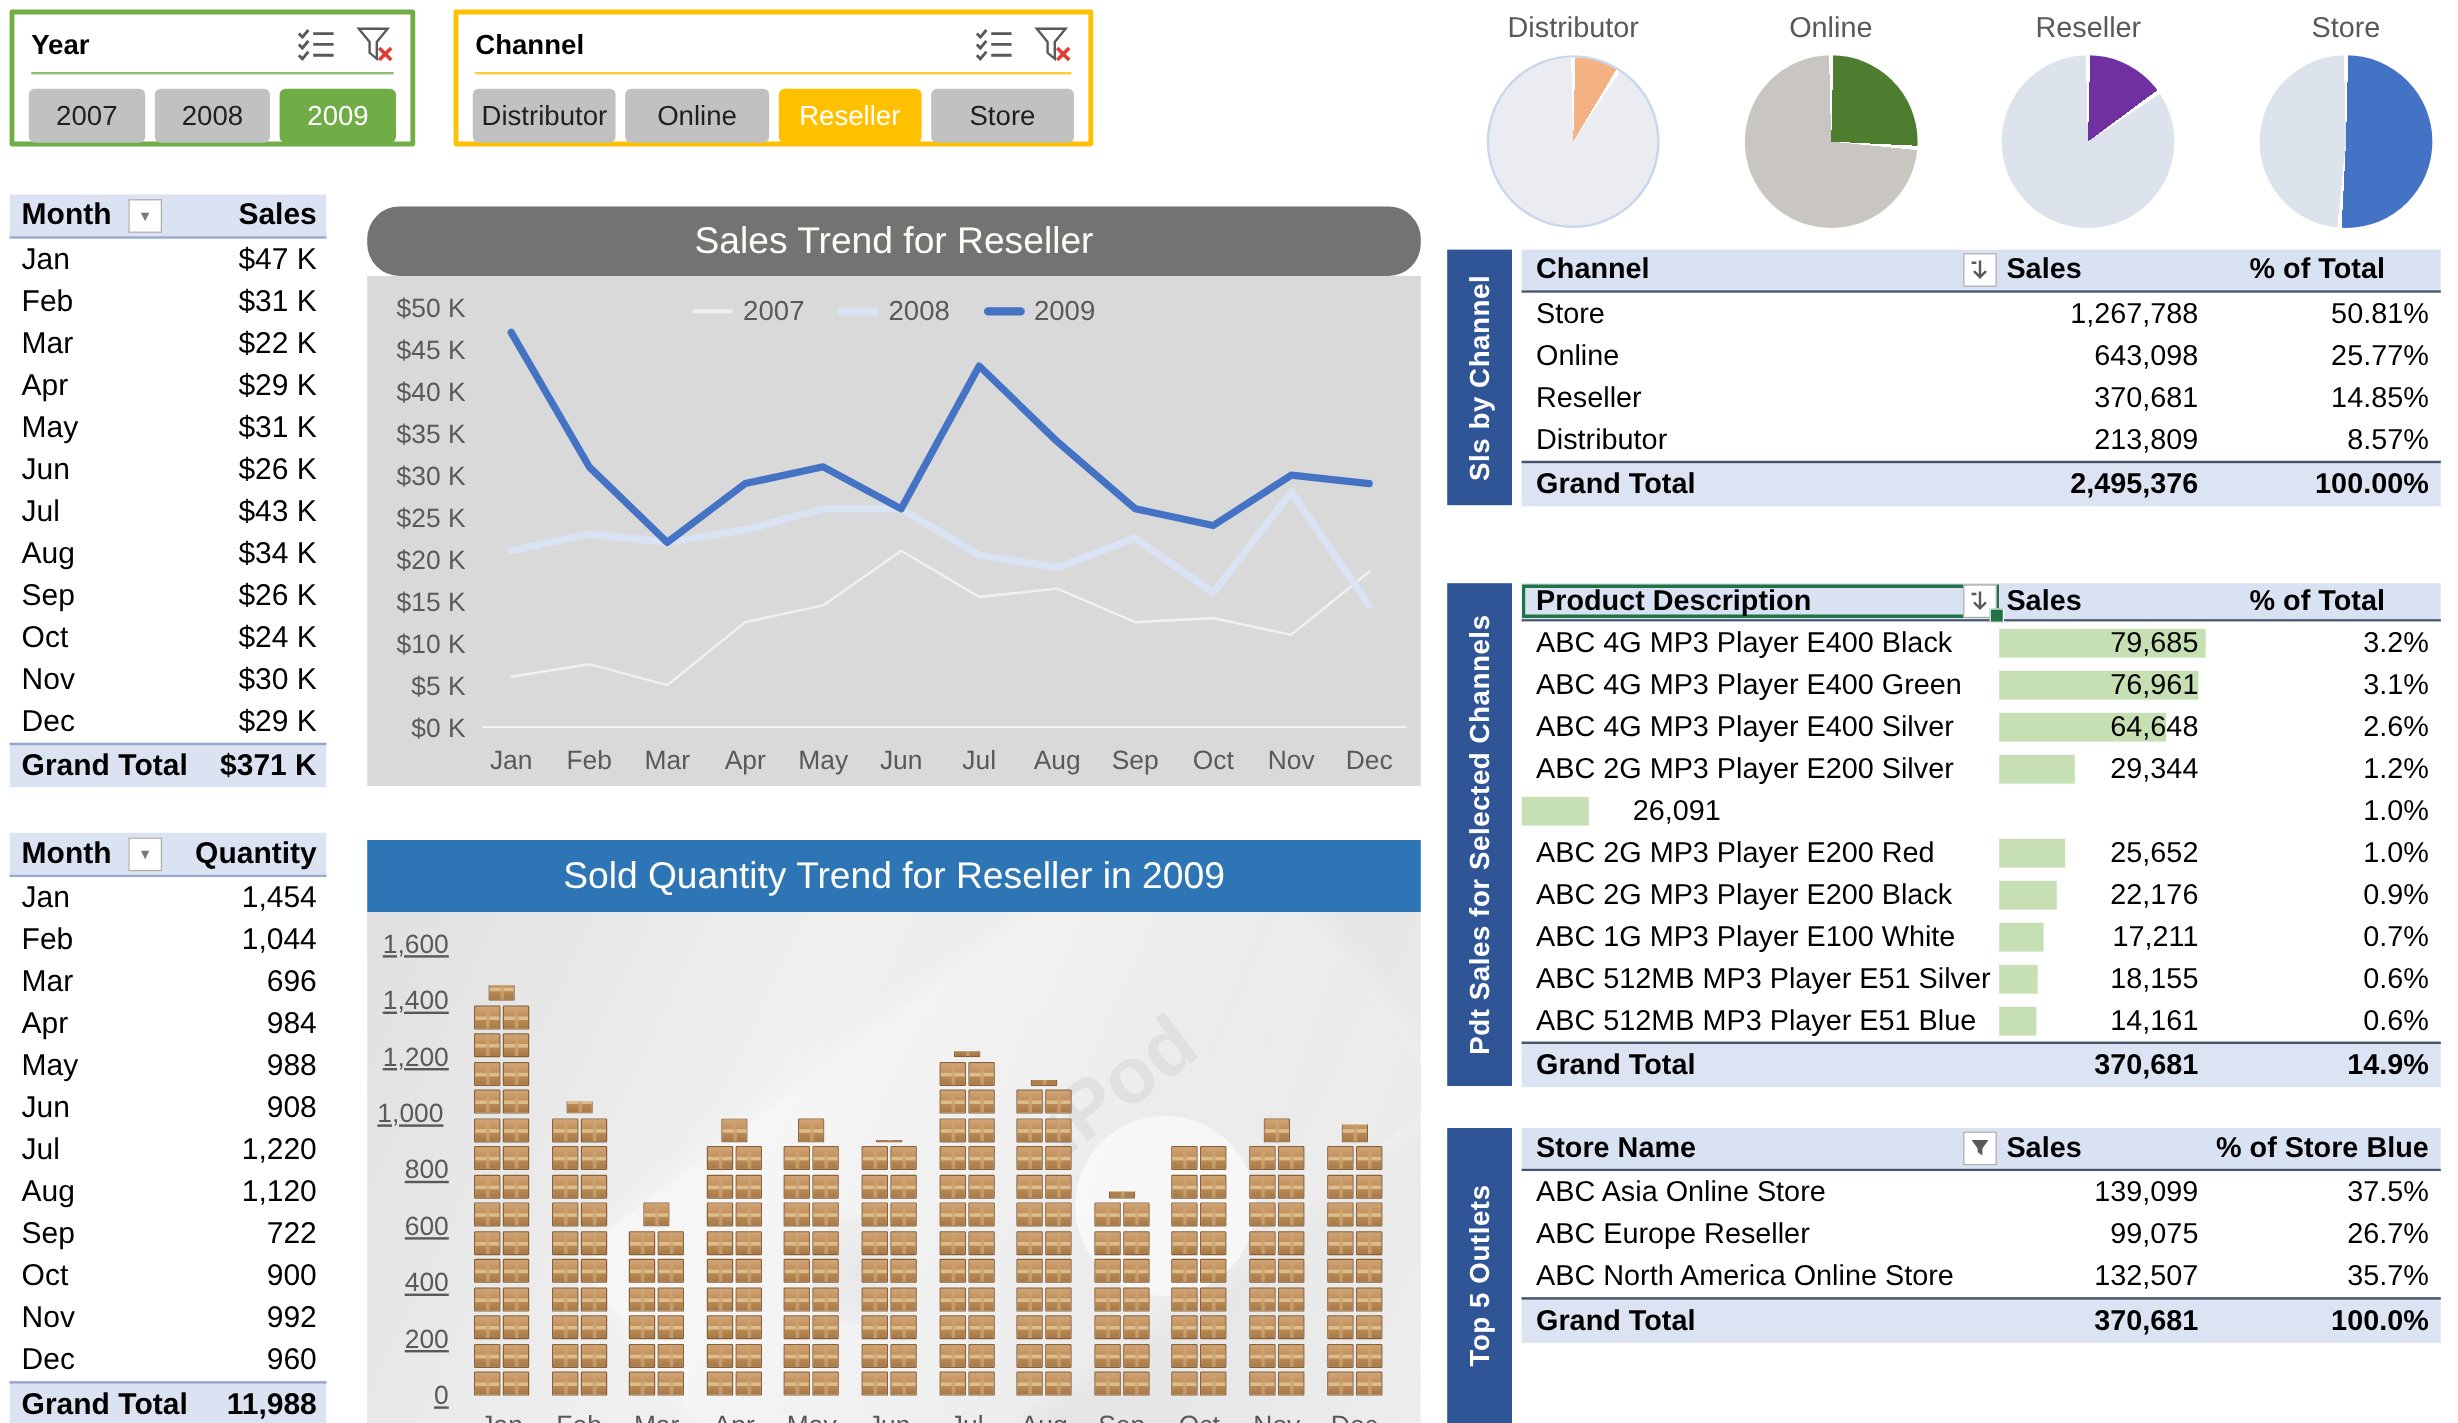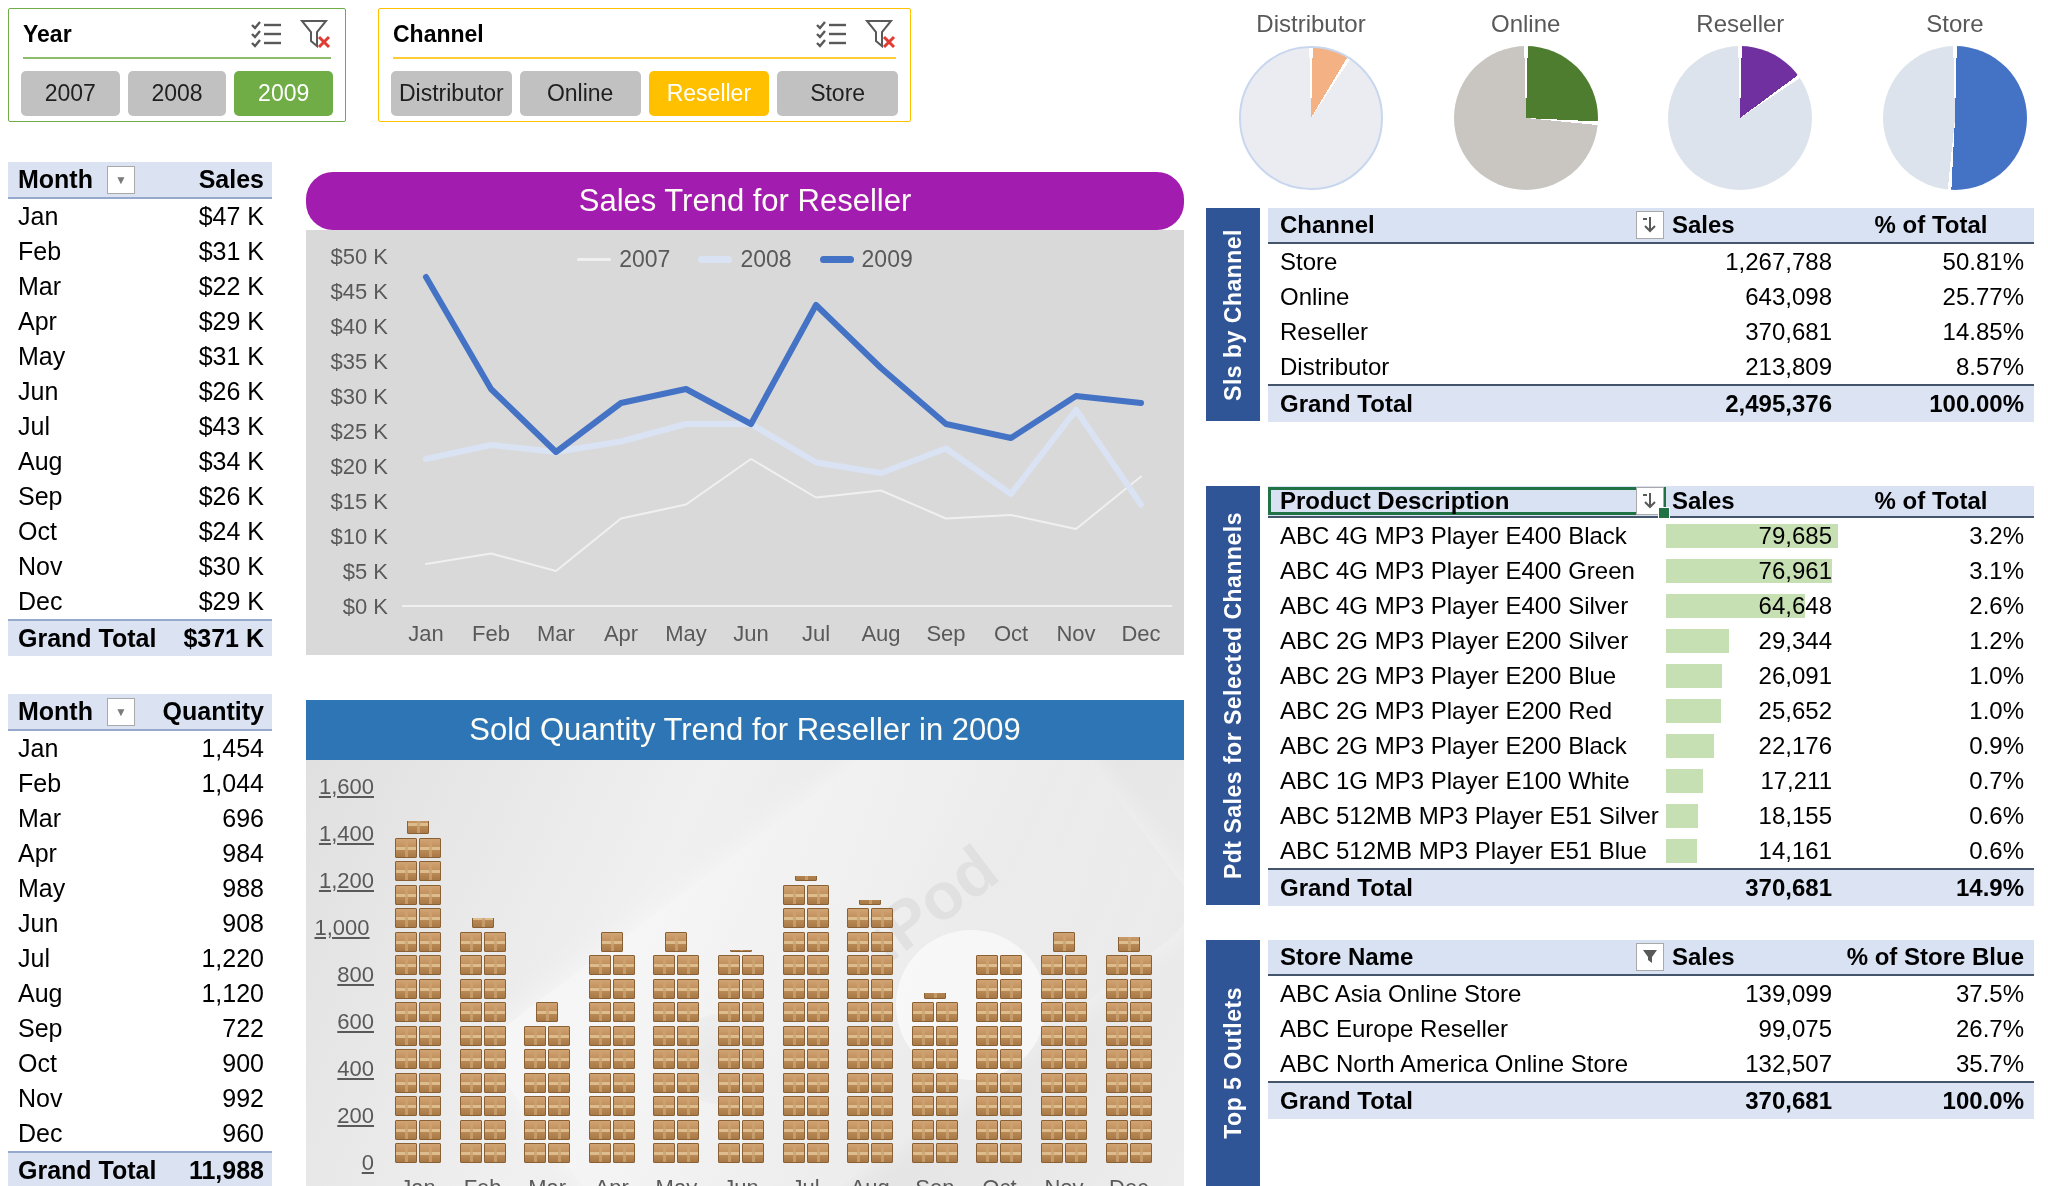--- a/index.html
+++ b/index.html
@@ -2,21 +2,21 @@
 <html><head>
 <meta charset="utf-8">
 <style>
   * { box-sizing: border-box; }
   html,body { margin:0; padding:0; }
   body {
     width:2048px; height:1186px; position:relative; overflow:hidden;
     background:#ffffff; font-family:"Liberation Sans", sans-serif; color:#000;
   }
   
-  .slicer { position:absolute; background:#fff; border:1px solid #0f172a; border-radius:2px; }
+  .slicer { position:absolute; background:#fff; border:4px solid #0f172a; border-radius:2px; }
   .slicer-header { display:flex; align-items:center; padding:10px 14px 4px 14px; }
   .slicer-title { flex:1; font-weight:bold; font-size:23px; }
   .slicer-icons { display:flex; gap:16px; align-items:center; }
   .slicer-icons svg { cursor:pointer; }
   .slicer-sep { height:2px; margin:4px 14px 0 14px; opacity:.8; }
   .slicer-buttons { display:flex; gap:8px; padding:12px 12px; }
   .slicer-btn { flex:1; height:45px; display:flex; align-items:center; justify-content:center;
     background:#c1c1c1; border-radius:5px; font-size:23px; color:#1f1f1f; cursor:pointer; }
   .slicer-btn.sel { color:#fff; }
   
@@ -269,21 +269,21 @@
         <div class="lc2">960</div>
       </div>
       <div class="lrow lgt">
         <div class="lc1">Grand Total</div>
         <div class="lc2">11,988</div>
       </div>
     </div>
 </div>
 
 <div class="chartbox" style="left:306px; top:172px;">
-  <div class="chart-title" id="chart1-title" style="background: #a21caf; border-radius: 27px;">Sales Trend for Reseller</div>
+  <div class="chart-title" id="chart1-title" style="background: #737373; border-radius: 27px;">Sales Trend for Reseller</div>
   <div class="plot" id="chart1-plot" style="height: 425px; background: rgb(217, 217, 217);">
     <div class="legend" id="chart1-legend">
         <div class="legend-item">
           <div class="legend-swatch" style="background: rgb(240, 240, 240); height: 3px;"></div>
           <div class="legend-label">2007</div>
         </div>
         <div class="legend-item">
           <div class="legend-swatch" style="background: rgb(218, 227, 243); height: 7px;"></div>
           <div class="legend-label">2008</div>
         </div>
@@ -978,21 +978,20 @@
         <div class="rc1">ABC 4G MP3 Player E400 Silver</div>
         <div class="rc2"><div class="databar" style="background: rgb(198, 224, 180); width: 81.1%;"></div><span>64,648</span></div>
         <div class="rc3">2.6%</div>
       </div>
       <div class="rrow">
         <div class="rc1">ABC 2G MP3 Player E200 Silver</div>
         <div class="rc2"><div class="databar" style="background: rgb(198, 224, 180); width: 36.8%;"></div><span>29,344</span></div>
         <div class="rc3">1.2%</div>
       </div>
       <div class="rrow">
-        <div class="rc1">ABC 2G MP3 Player E200 Blue</div>
         <div class="rc2"><div class="databar" style="background: rgb(198, 224, 180); width: 32.7%;"></div><span>26,091</span></div>
         <div class="rc3">1.0%</div>
       </div>
       <div class="rrow">
         <div class="rc1">ABC 2G MP3 Player E200 Red</div>
         <div class="rc2"><div class="databar" style="background: rgb(198, 224, 180); width: 32.2%;"></div><span>25,652</span></div>
         <div class="rc3">1.0%</div>
       </div>
       <div class="rrow">
         <div class="rc1">ABC 2G MP3 Player E200 Black</div>

